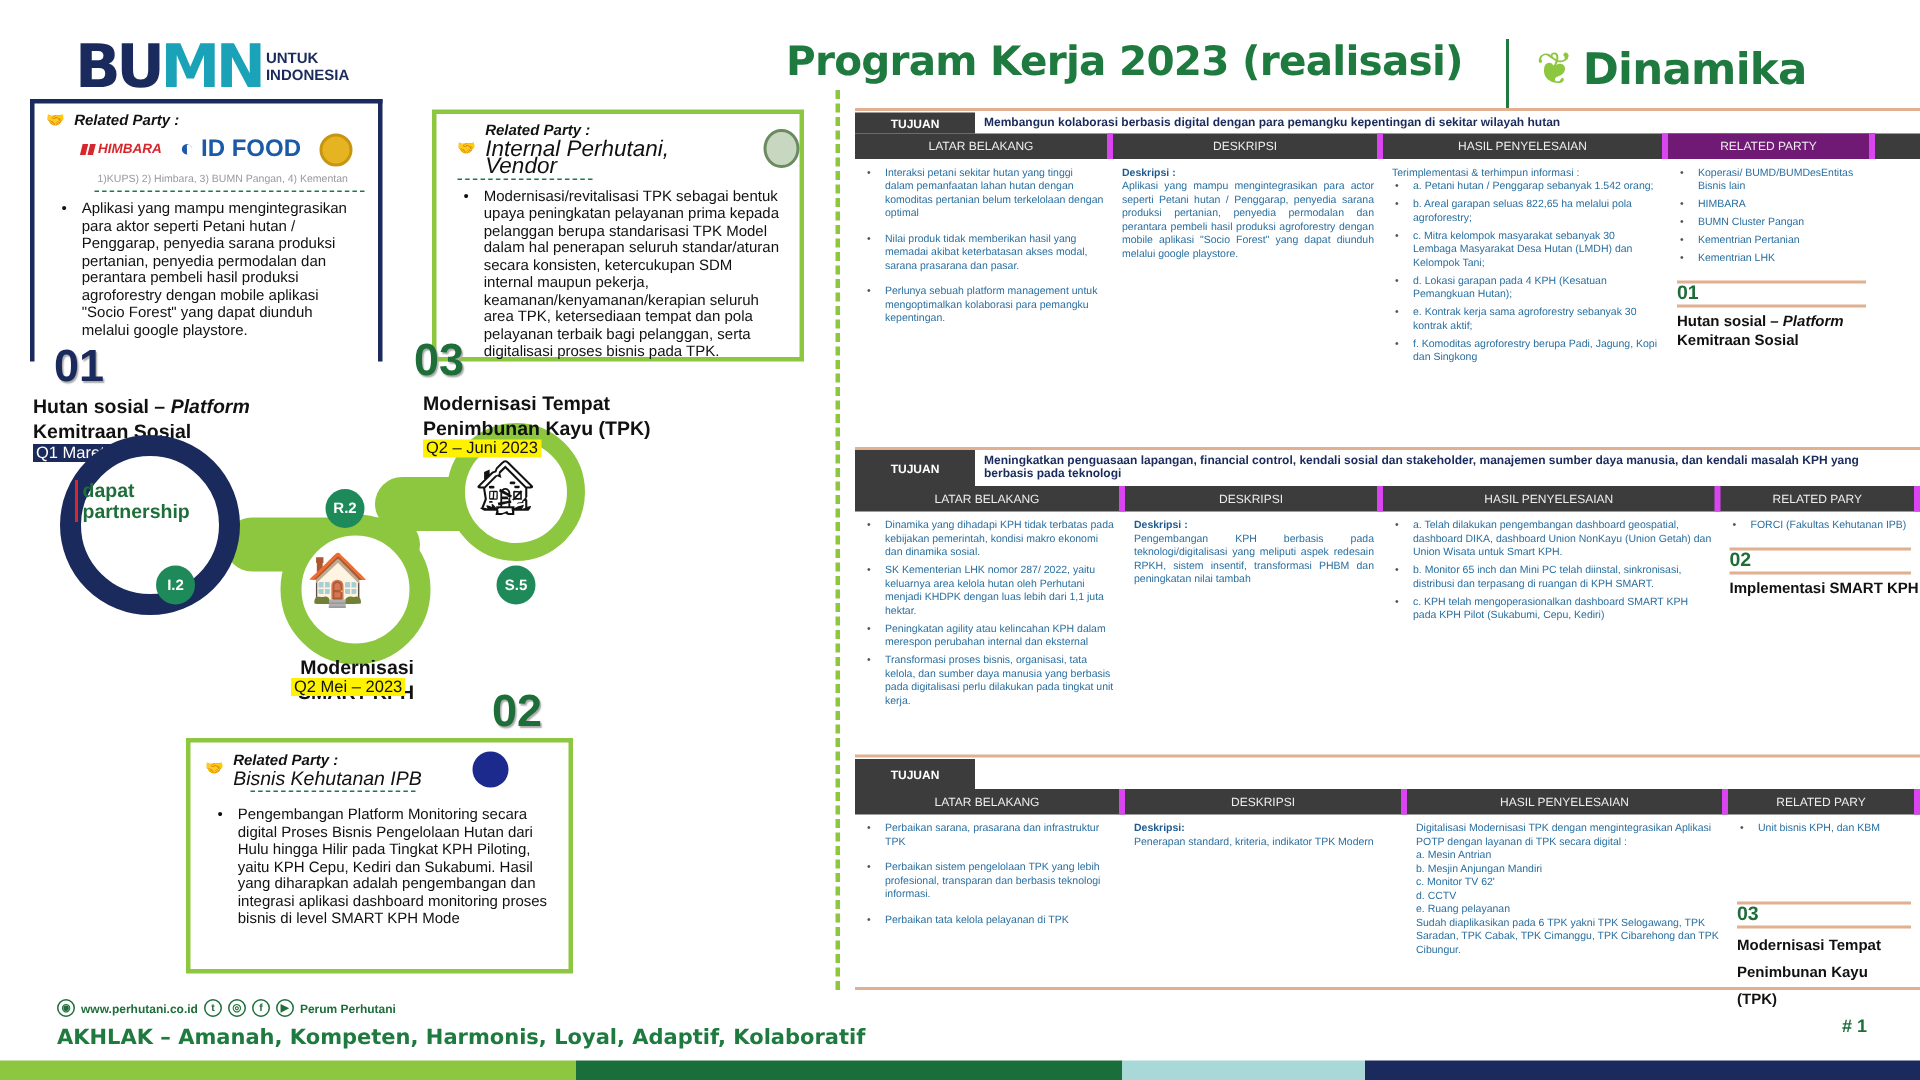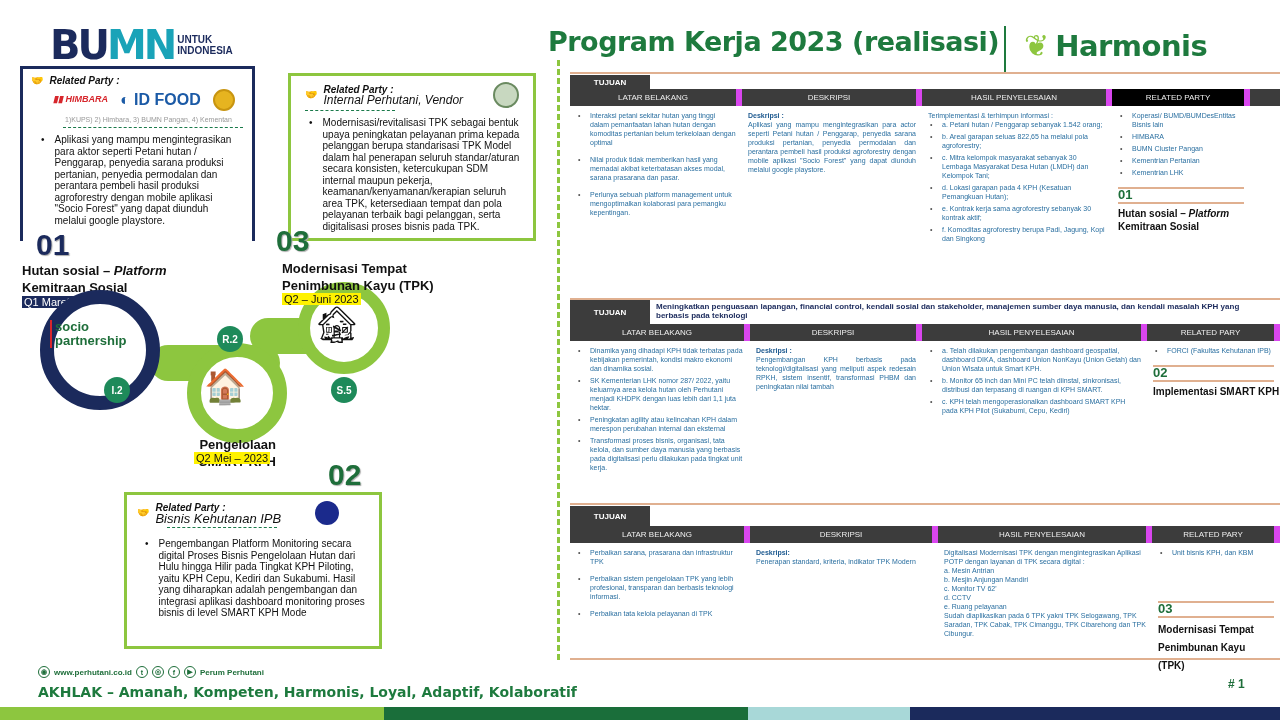--- a/index.html
+++ b/index.html
@@ -10,52 +10,52 @@
 .bumn-mark{font-family:"DejaVu Sans",sans-serif;font-weight:bold;font-size:40px;letter-spacing:-3px;line-height:36px}
 .bumn-mark .b{color:#1b2a5c}.bumn-mark .m{color:#1aa3b8}
 .bumn-sub{font-size:10px;font-weight:bold;color:#1b2a5c;line-height:11px;margin-left:3px;margin-bottom:1px}
 
 .card{background:#fff;font-size:10px;line-height:11.5px}
 .card1{left:20px;top:66px;width:235px;height:175px;border:3px solid #1b2a5c;border-bottom:none}
 .card3{left:288px;top:73px;width:248px;height:168px;border:3px solid #8dc63f}
 .card2{left:124px;top:492px;width:258px;height:157px;border:3px solid #8dc63f}
 .rp-row{display:flex;align-items:center;gap:6px;padding:6px 0 0 8px}
 .rp-label{font-style:italic;font-weight:bold;font-size:10px}
-.rp-party{font-style:italic;font-size:12px}
+.rp-party{font-style:italic;font-size:15px}
 .dash{border-bottom:1px dashed #1a7a4a;margin:2px 0 0 40px;width:160px}
 .bullet{display:flex;gap:10px;padding:6px 10px 0 18px;color:#111;font-size:10px;line-height:11.5px}
 .logos{display:flex;align-items:center;gap:12px;padding:2px 0 0 30px}
 .himbara{color:#d7262c;font-weight:bold;font-style:italic;font-size:9px}
 .idfood{color:#1b5aa6;font-weight:bold;font-size:16px}
 .kmt{width:22px;height:22px;border-radius:50%;background:#e6b420;border:2px solid #c89510}
 .small-grey{font-size:7px;color:#999;padding:3px 0 0 42px;white-space:nowrap;overflow:hidden}
 
 .bignum{font-weight:bold;font-size:30px;color:#1e6e3a;text-shadow:1px 1px 1px #aaa}
 .num01{left:36px;top:228px;color:#1b2a5c}
 .num03{left:276px;top:224px}
 .num02{left:328px;top:458px}
 .title{font-weight:bold;font-size:13px;line-height:17px}
 .date-y{background:#fff200;font-size:11px;padding:0 2px}
 .date-b{background:#1b2a5c;color:#fff;font-size:11px;padding:0 2px}
 
 .ring{border-radius:50%;position:absolute}
 .badge{position:absolute;width:26px;height:26px;border-radius:50%;background:#1e8a5a;color:#fff;font-weight:bold;font-size:10px;display:flex;align-items:center;justify-content:center}
 
-.main-title{left:548px;top:26px;font-family:"DejaVu Sans",sans-serif;font-weight:bold;font-size:27px;color:#1e7a3e;letter-spacing:-0.5px}
+.main-title{left:524px;top:26px;font-family:"DejaVu Sans",sans-serif;font-weight:bold;font-size:27px;color:#1e7a3e;letter-spacing:-0.5px}
 .vsep{left:1004px;top:26px;width:2px;height:46px;background:#1e7a3e}
 .perhutani{left:1024px;top:28px;display:flex;align-items:center;gap:6px}
 .perhutani-txt{font-family:"DejaVu Sans",sans-serif;font-weight:bold;font-size:29px;color:#1e7a3e;letter-spacing:-0.5px}
 .orange-line{height:2px;background:#e0b090}
 .vdots{left:557px;top:60px;width:3px;height:600px;border-left:3px dashed #8dc63f}
 .tbl{left:570px;width:710px}
 .tujuan{display:flex;align-items:stretch;font-size:8px;font-weight:bold}
 .tj-lab{background:#3c3c3c;color:#fff;width:80px;display:flex;align-items:center;justify-content:center}
 .tj-txt{color:#1b2a5c;padding:2px 6px;flex:1}
 .heads{display:flex;background:#3c3c3c;color:#eee;font-size:8px;text-align:center}
-.heads div{border-right:6px solid #d946ef;padding:4px 0}
+.heads div{border-right:4px solid #d946ef;padding:4px 0}
 .cells{display:flex;font-size:7px;line-height:9px;color:#2a6fa0}
 .cells>div{padding:5px 6px}
 .cells ul{list-style:none}
 .cells li{position:relative;padding-left:14px;margin-bottom:3px}
 .cells li:before{content:"•";position:absolute;left:2px;color:#555}
 .desc-h{font-weight:bold;color:#1e5a90}
 .side-tag{margin-top:10px;border-top:2px solid #e0b090;border-bottom:2px solid #e0b090;padding:1px 0}
 .side-num{font-weight:bold;font-size:13px;color:#1e6e3a}
 .side-title{font-weight:bold;font-size:10px;color:#111;line-height:13px;margin-top:3px}
 
@@ -129,59 +129,60 @@
 </div>
 <div class="abs date-b" style="left:22px;top:296px">Q1 Maret – 2023</div>
 
 <div class="ring" style="left:150px;top:345px;width:130px;height:36px;background:#8dc63f;border-radius:30px"></div>
 <div class="ring" style="left:250px;top:318px;width:110px;height:36px;background:#8dc63f;border-radius:30px"></div>
 <div class="ring" style="left:40px;top:290px;width:120px;height:120px;border:14px solid #1b2a5c;background:#fff"></div>
 <div class="ring" style="left:187px;top:343px;width:100px;height:100px;border:14px solid #8dc63f;background:#fff"></div>
 <div class="ring" style="left:298px;top:282px;width:92px;height:92px;border:12px solid #8dc63f;background:#fff"></div>
 
 <div class="abs" style="left:36px;top:320px;font-weight:bold;color:#1e6e3a;font-size:13px;line-height:14px;border-left:2px solid #d7262c;padding-left:3px;margin-left:14px">
-  <span>socio</span><br><span>partnership</span>
+  <span>dapat</span><br><span>partnership</span>
 </div>
 <div class="abs" style="left:204px;top:366px;font-size:34px">🏠</div>
 <div class="abs" style="left:314px;top:304px;font-size:36px">🏚</div>
 
 <div class="badge" style="left:104px;top:377px">I.2</div>
 <div class="badge" style="left:217px;top:326px">R.2</div>
 <div class="badge" style="left:331px;top:377px">S.5</div>
 
 <div class="abs bignum num03">03</div>
 <div class="abs title" style="left:282px;top:260px">
   <span>Modernisasi Tempat</span><br><span>Penimbunan Kayu (TPK)</span>
 </div>
 <div class="abs date-y" style="left:282px;top:293px">Q2 – Juni 2023</div>
 
 <div class="abs title" style="left:186px;top:436px;text-align:right;width:90px">
-  <span>Pengelolaan</span><br><span>SMART KPH</span>
+  <span>Modernisasi</span><br><span>SMART KPH</span>
 </div>
 <div class="abs date-y" style="left:194px;top:452px">Q2 Mei – 2023</div>
 <div class="abs bignum num02">02</div>
 
 <div class="abs main-title">Program Kerja 2023 (realisasi)</div>
 <div class="abs vsep"></div>
 <div class="abs perhutani">
   <span style="font-size:30px;color:#8dc63f">❦</span>
-  <span class="perhutani-txt">Harmonis</span>
+  <span class="perhutani-txt">Dinamika</span>
 </div>
 <div class="abs orange-line" style="left:570px;top:72px;width:710px"></div>
 <div class="abs vdots"></div>
 
 <div class="abs tbl" style="top:75px">
   <div class="tujuan" style="height:14px">
     <div class="tj-lab">TUJUAN</div>
+    <div class="tj-txt">Membangun kolaborasi berbasis digital dengan para pemangku kepentingan di sekitar wilayah  hutan</div>
   </div>
   <div class="heads">
     <div style="width:172px">LATAR BELAKANG</div>
     <div style="width:180px">DESKRIPSI</div>
     <div style="width:190px">HASIL PENYELESAIAN</div>
-    <div style="width:138px;background:#000000">RELATED PARTY</div>
+    <div style="width:138px;background:#701a75">RELATED PARTY</div>
   </div>
   <div class="cells">
     <div style="width:172px">
         <ul>
       <li style="margin-bottom:8px">Interaksi petani sekitar hutan yang tinggi dalam pemanfaatan lahan hutan dengan komoditas pertanian belum terkelolaan dengan optimal</li>
       <li style="margin-bottom:8px">Nilai produk tidak memberikan hasil yang memadai akibat keterbatasan akses modal, sarana prasarana dan pasar.</li>
       <li>Perlunya sebuah platform management untuk mengoptimalkan kolaborasi para pemangku kepentingan.</li>
         </ul>
       </div>
     <div style="width:180px">

